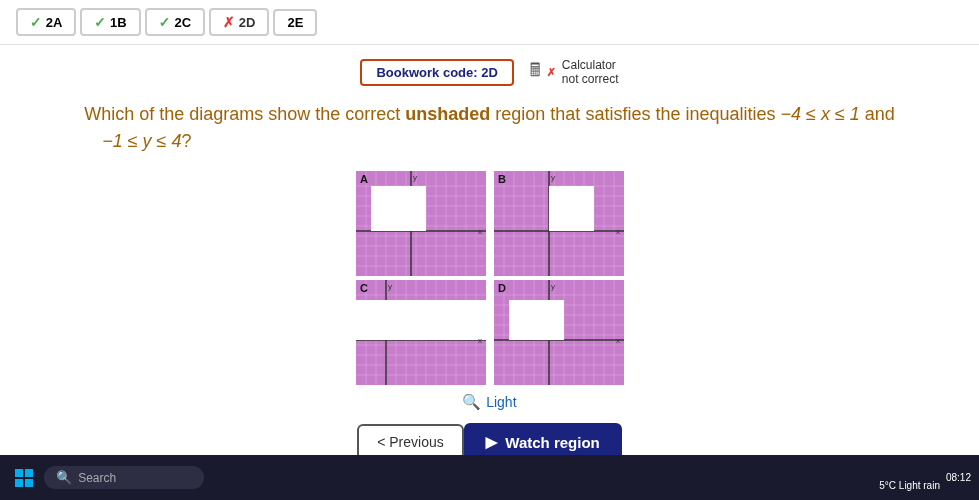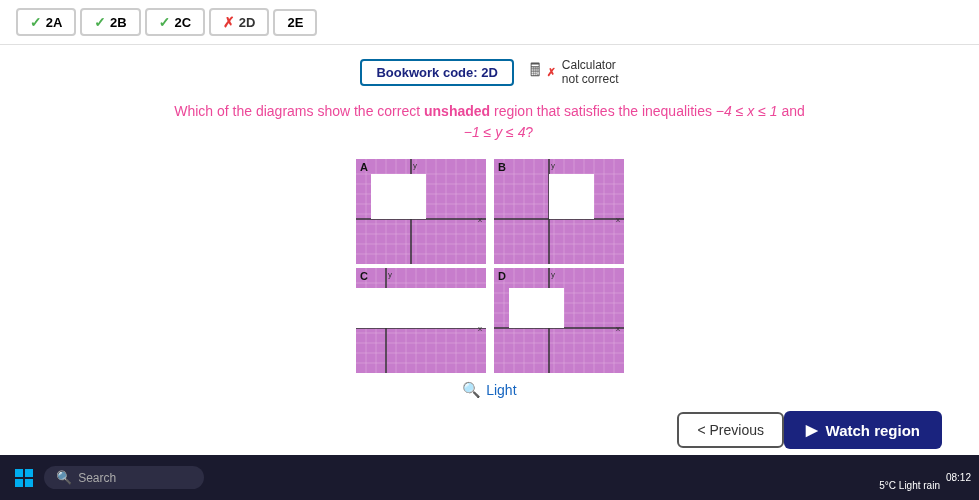--- a/index.html
+++ b/index.html
@@ -66,21 +66,21 @@
     .bookwork-area {
       display: flex;
       align-items: center;
       gap: 16px;
       padding: 12px 0 8px 0;
       width: 100%;
       justify-content: center;
     }
 
     .bookwork-badge {
-      border: 2px solid #0369a1;
+      border: 2px solid #c2410c;
       border-radius: 4px;
       padding: 4px 14px;
       font-size: 13px;
       font-weight: 700;
       color: #1a237e;
       background: #fff;
     }
 
     .calculator-info {
       display: flex;
@@ -97,23 +97,22 @@
     }
 
     .calc-cross {
       color: #e53935;
       font-size: 11px;
       font-weight: bold;
     }
 
     
     .question-text {
-      font-size: 14px;
-      color: #ec4899;
-      text-align: center;
+      font-size: 18px;
+      color: #a16207;
       padding: 6px 40px 12px 40px;
       line-height: 1.5;
     }
 
     
     .diagrams-container {
       display: flex;
       flex-direction: column;
       align-items: center;
       gap: 4px;
@@ -144,21 +143,21 @@
     }
 
     .zoom-icon {
       font-size: 15px;
     }
 
     
     .bottom-controls {
       display: flex;
       align-items: center;
-      justify-content: flex-end;
+      justify-content: center;
       width: 100%;
       padding: 12px 37px;
       margin-top: auto;
     }
 
     .prev-btn {
       border: 2px solid #555;
       border-radius: 6px;
       padding: 8px 18px;
       font-size: 14px;
@@ -246,21 +245,21 @@
 
 <div class="main-content">
 
   <div class="top-nav">
     <div class="nav-tab">
       <span class="check-icon">✓</span>
       <span>2A</span>
     </div>
     <div class="nav-tab">
       <span class="check-icon">✓</span>
-      <span>2B</span>
+      <span>1B</span>
     </div>
     <div class="nav-tab">
       <span class="check-icon">✓</span>
       <span>2C</span>
     </div>
     <div class="nav-tab cross-tab">
       <span class="cross-icon">✗</span>
       <span>2D</span>
     </div>
     <div class="nav-tab">

